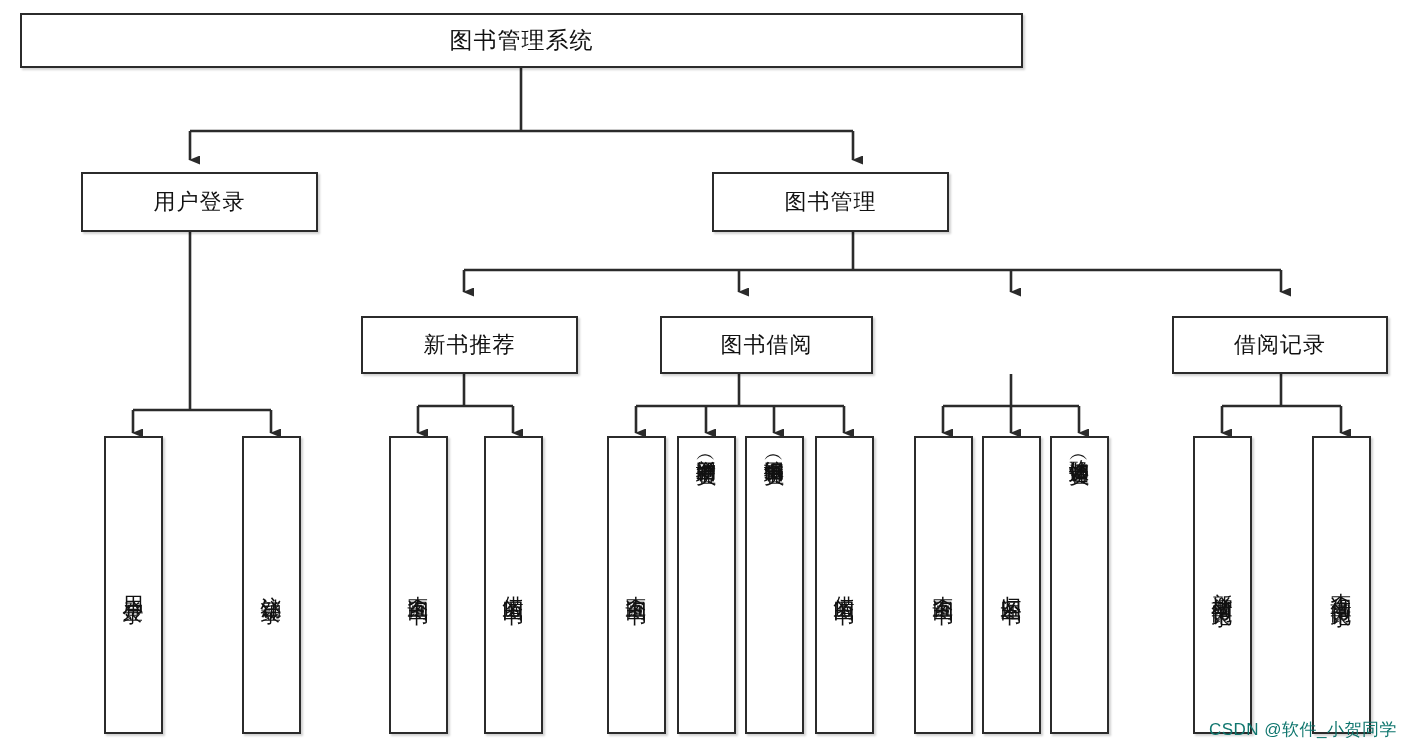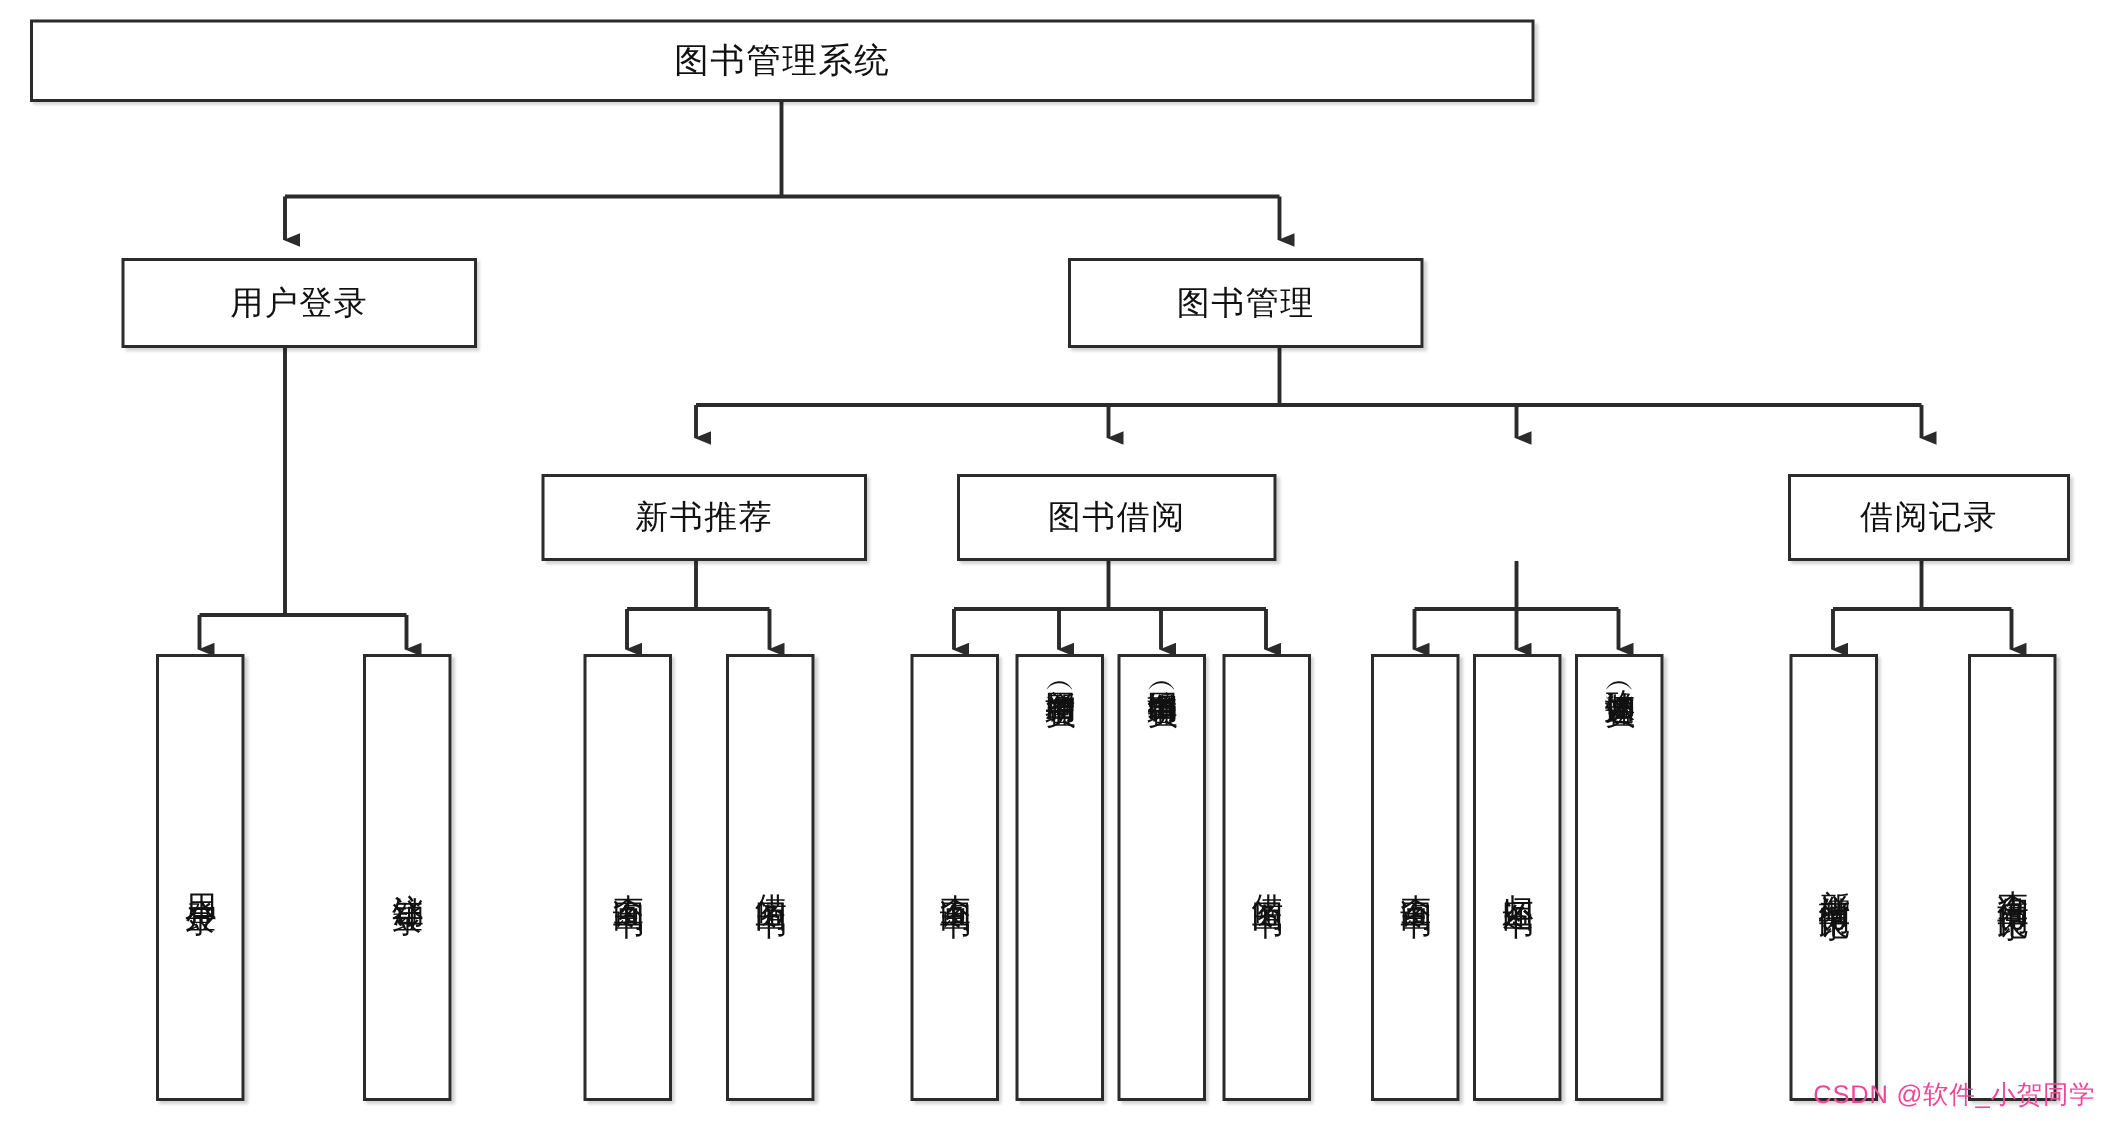--- a/index.html
+++ b/index.html
@@ -73,21 +73,21 @@
   }
   .node.vert.centered {
     align-items: center;
     padding-top: 0;
   }
   #watermark {
     position: absolute;
     right: 8px;
     bottom: 6px;
     font-size: 17px;
-    color: #ec4899;
+    color: #0f766e;
     letter-spacing: 0.5px;
     z-index: 5;
     white-space: nowrap;
     font-family: "Liberation Sans", "DejaVu Sans", sans-serif;
   }
 </style>
 </head>
 <body>
 
 <div id="diagram-root">
@@ -149,24 +149,24 @@
   <div class="node horiz" style="left:81px; top:172px; width:237px; height:60px;">
     <span class="node-label">用户登录</span>
   </div>
   <div class="node horiz" style="left:361px; top:316px; width:217px; height:58px;">
     <span class="node-label">新书推荐</span>
   </div>
 
   <div class="node horiz" style="left:712px; top:172px; width:237px; height:60px;">
     <span class="node-label">图书管理</span>
   </div>
-  <div class="node horiz" style="left:638px; top:316px; width:213px; height:58px;">
+  <div class="node horiz" style="left:660px; top:316px; width:213px; height:58px;">
     <span class="node-label">图书借阅</span>
   </div>
-  <div class="node horiz" style="left:1172px; top:316px; width:188px; height:58px;margin-left:20px;">
+  <div class="node horiz" style="left:1172px; top:316px; width:216px; height:58px;">
     <span class="node-label">借阅记录</span>
   </div>
 
   <div class="node vert centered" style="left:104px; top:436px; width:59px; height:298px;">
     <span class="node-label">用户登录</span>
   </div>
   <div class="node vert centered" style="left:242px; top:436px; width:59px; height:298px;">
     <span class="node-label">注销登录</span>
   </div>
 

